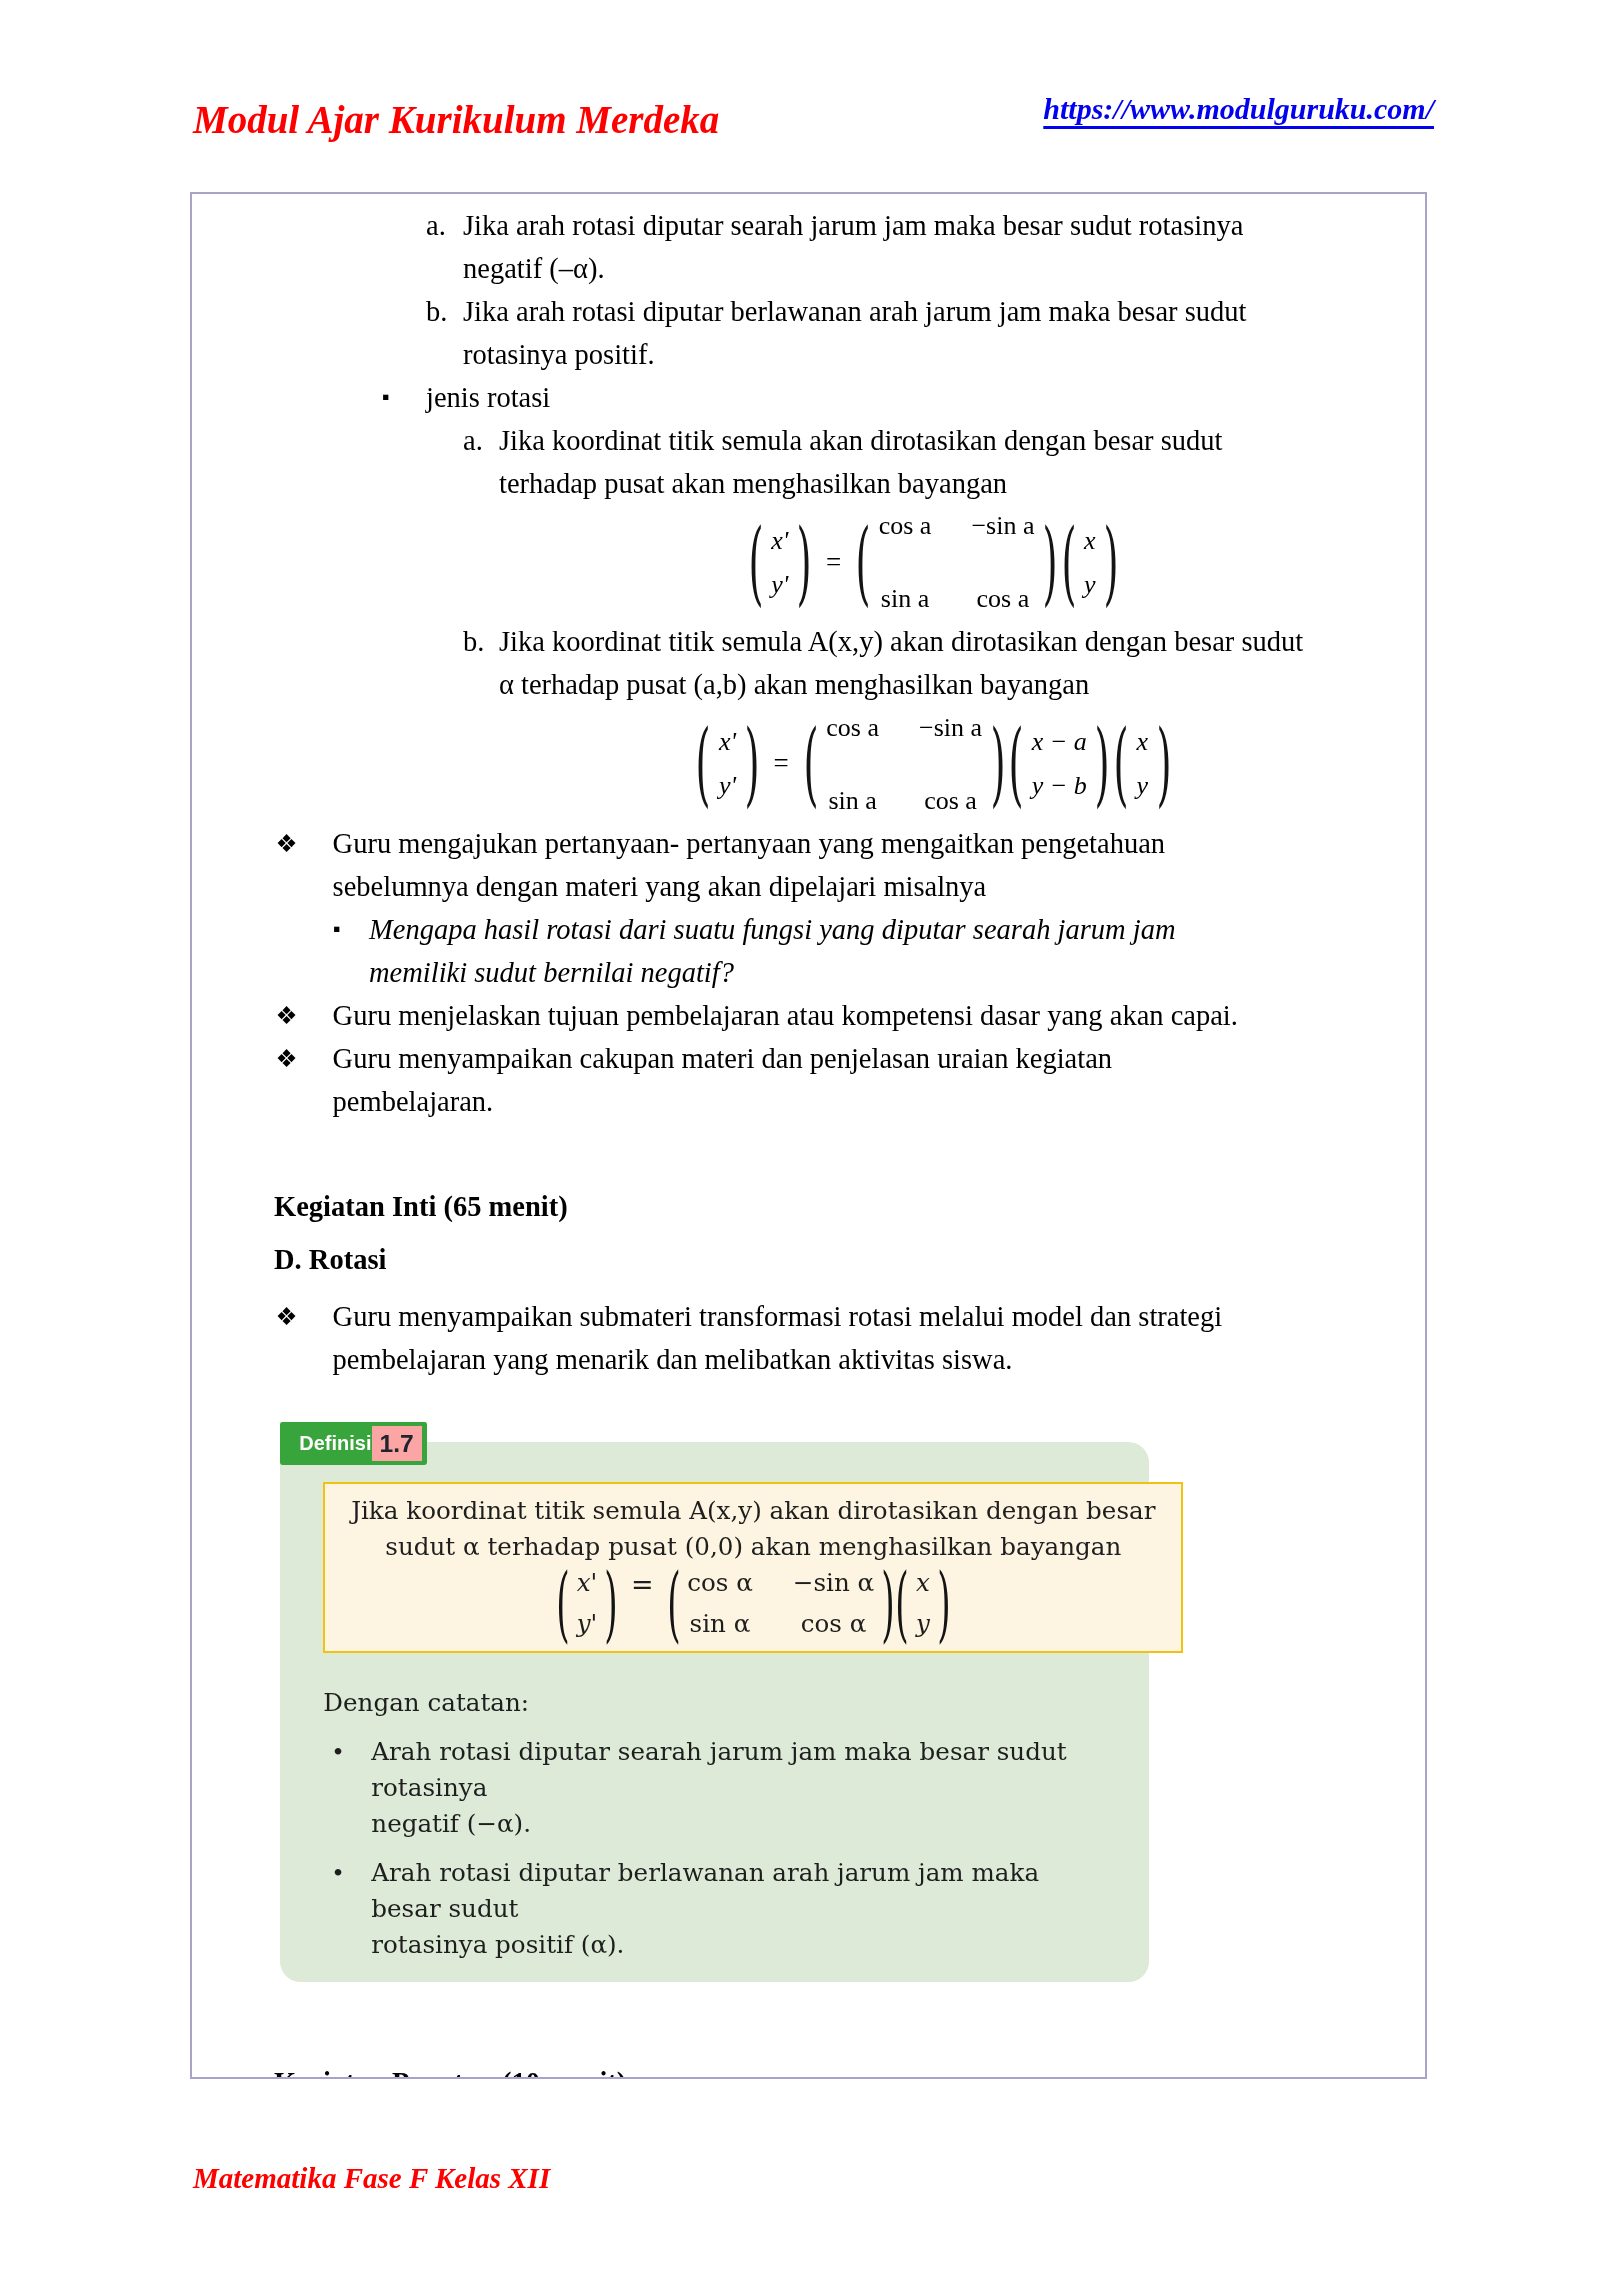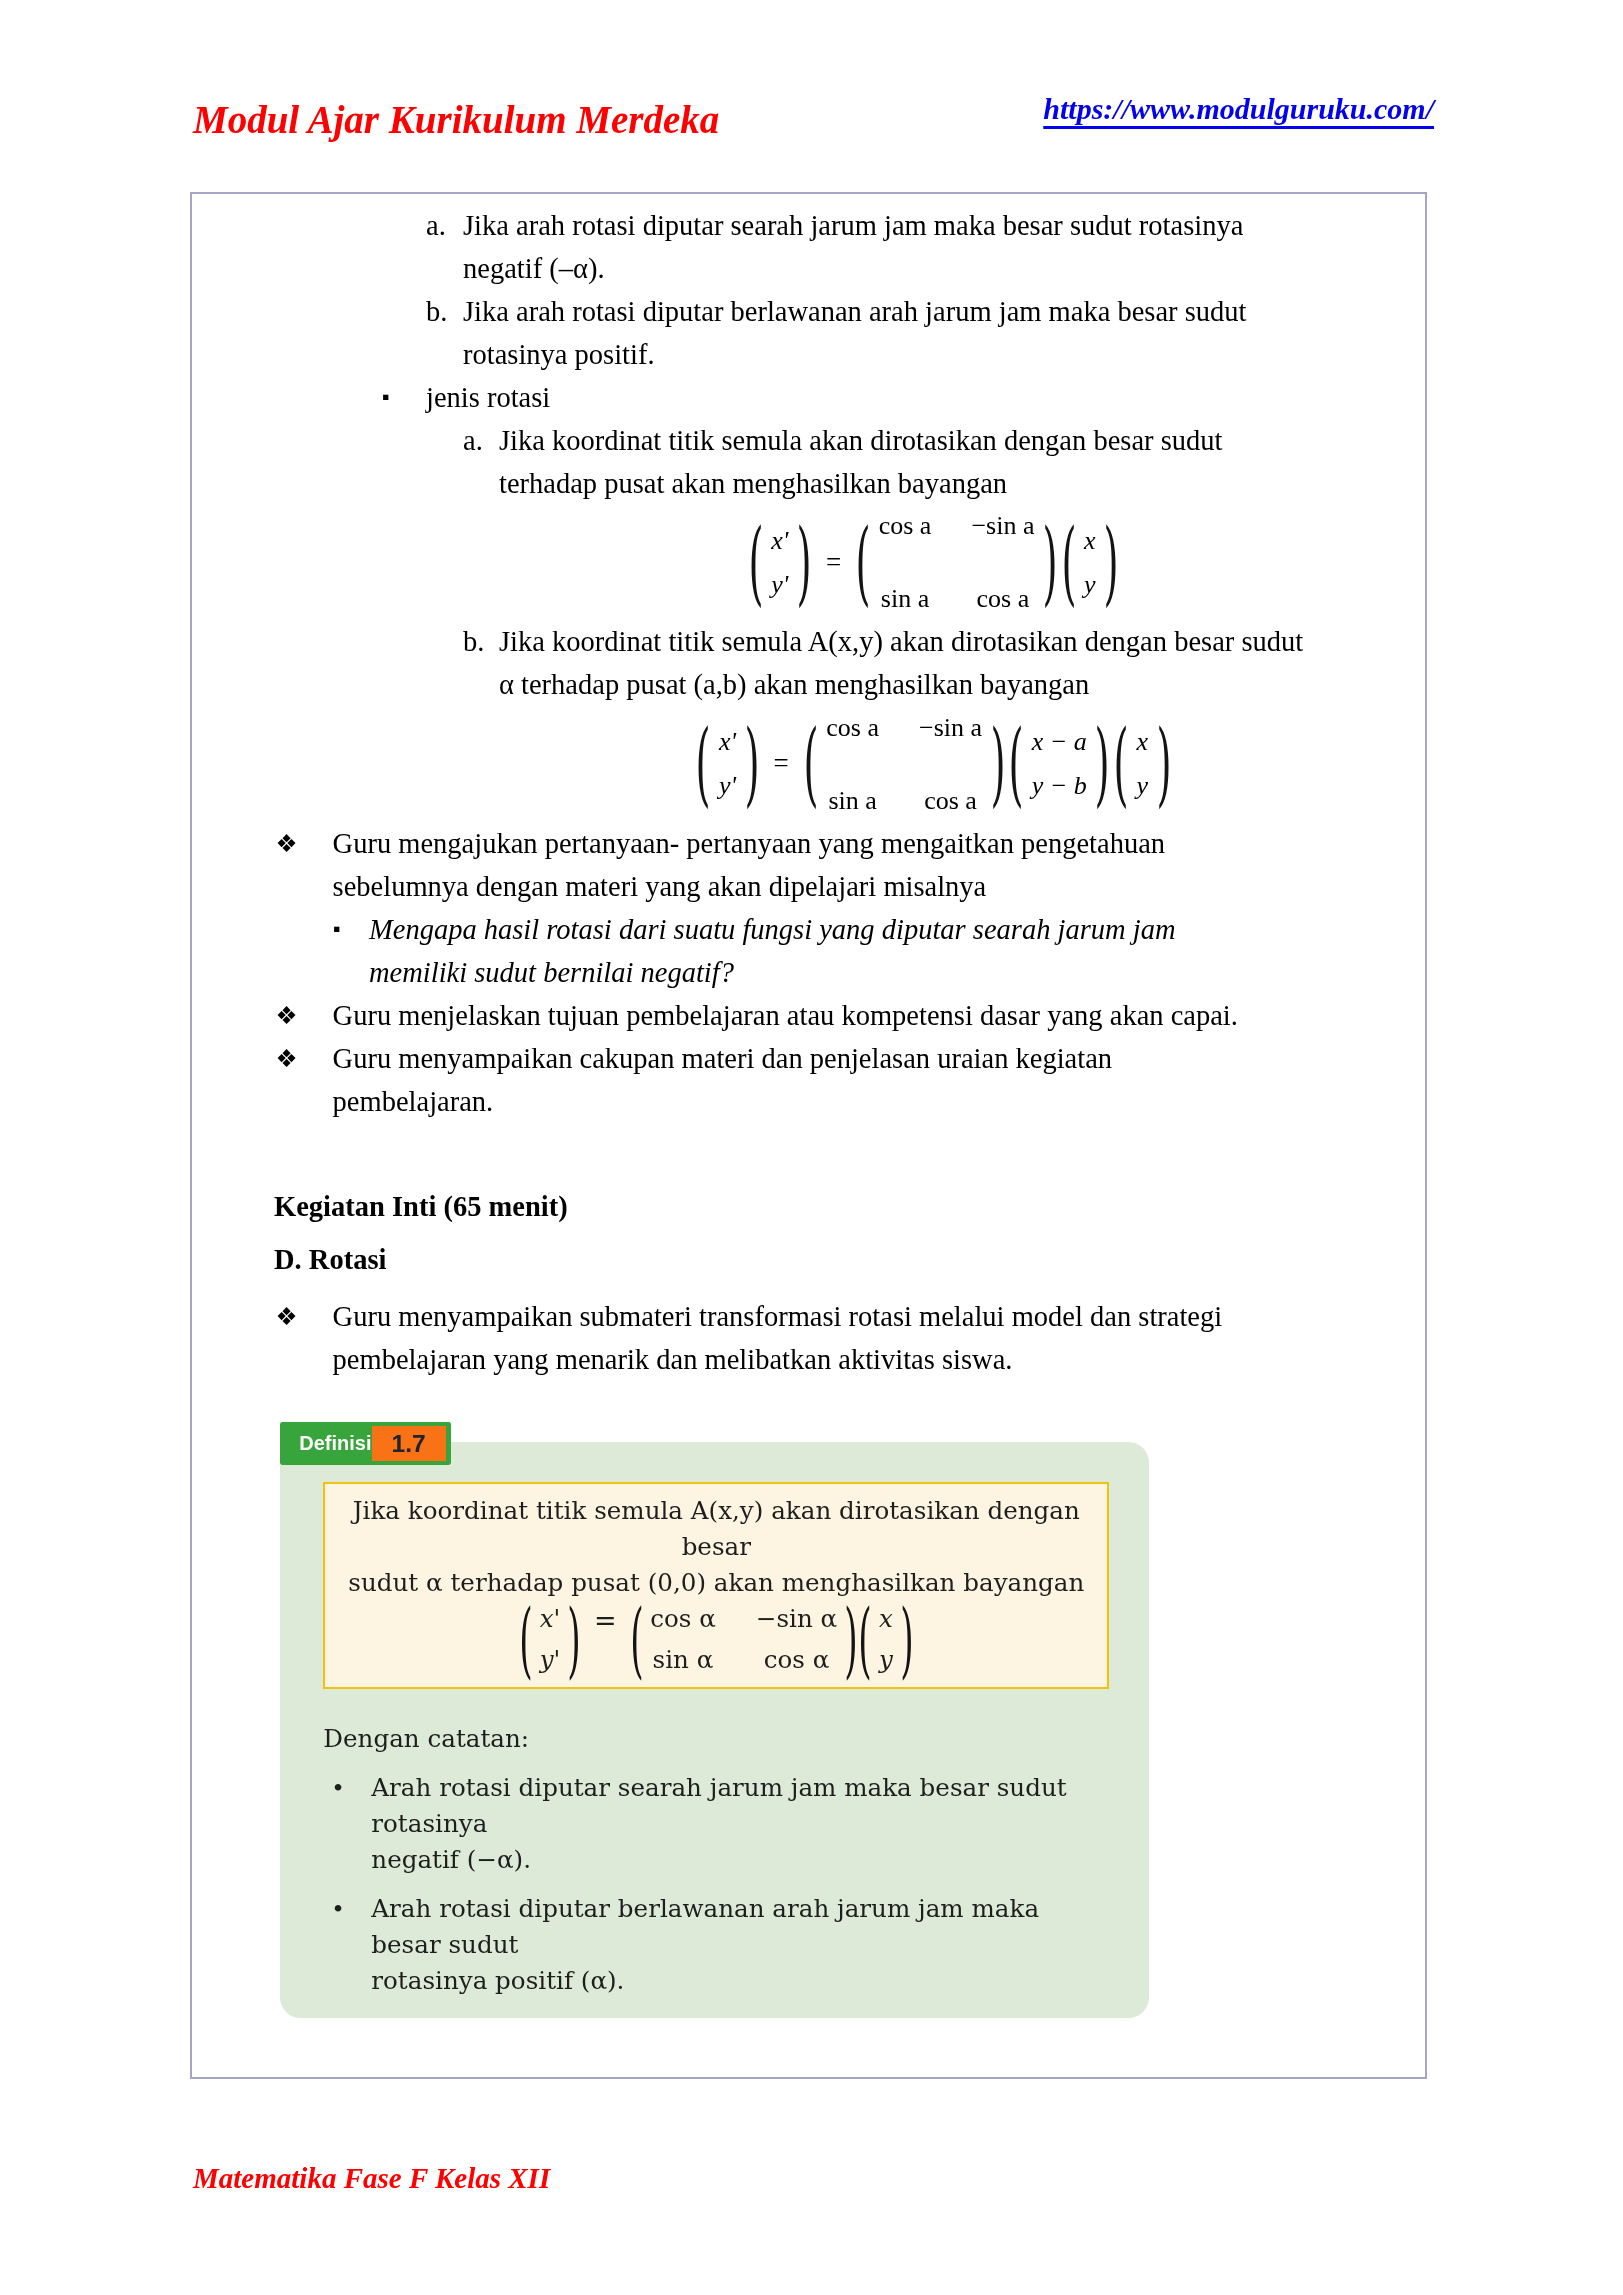--- a/index.html
+++ b/index.html
@@ -54,30 +54,30 @@
   .colv{display:inline-flex;flex-direction:column;align-items:center;row-gap:11px;
         font-style:italic;font-size:26px;line-height:33px;padding:0 6.3px;}
   .m22{display:inline-grid;grid-template-columns:auto auto;column-gap:28.5px;row-gap:11px;
        justify-items:center;font-size:26px;line-height:33px;padding:0 6.3px;gap:40px;}
   .eqs{font-size:27px;padding:0 12.7px;}
   
   .def-tab-row{margin-left:6.3px;margin-top:38px;position:relative;z-index:2;height:43px;}
   .def-tab{display:inline-flex;align-items:stretch;background:#38a43c;height:43px;border-radius:2.4px;}
   .def-tab-label{color:#ffffff;font-family:"Liberation Sans",sans-serif;font-weight:bold;
                  font-size:20px;display:flex;align-items:center;padding:0 0 0 19px;}
-  .def-tab-num{background:#f97316;margin:4px 4.8px 4px 0;padding:0 20px;display:flex;align-items:center;
+  .def-tab-num{background:#fca5a5;margin:4px 4.8px 4px 0;padding:0 8px;display:flex;align-items:center;
                font-family:"Liberation Sans",sans-serif;font-weight:bold;font-size:24.6px;color:#20242e;}
   .def-panel{
     margin-left:6.3px;margin-top:-20.6px;width:869px;box-sizing:border-box;
     background:#dcead7;border-radius:0 20.6px 20.6px 20.6px;
     padding:40px 40px 19px 43px;
     font-family:"DejaVu Serif",serif;color:#1e1e1e;font-size:24.6px;line-height:36px;
   }
   .def-cream{
-    background:#fdf5e2;border:2.4px solid #f2c212;box-sizing:border-box;width:786px;
+    background:#fdf5e2;border:2.4px solid #f2c212;box-sizing:border-box;width:860px;
     padding:9.5px 11px 11px;text-align:center;
   }
   .def-cream .statement{white-space:pre-line;}
   .def-eq{display:flex;justify-content:center;margin-top:1.6px;}
   .def-eq .paren{font-size:82px;line-height:71px;}
   .def-eq .colv,.def-eq .m22{font-size:24.6px;line-height:32px;row-gap:9.5px;}
   .def-note-h{margin-top:32px;}
   .def-note{display:flex;margin-top:12.7px;margin-left:8px;}
   .def-note .mk{flex:none;width:40px;font-size:23px;}
   .def-note .tx{white-space:pre-line;}

